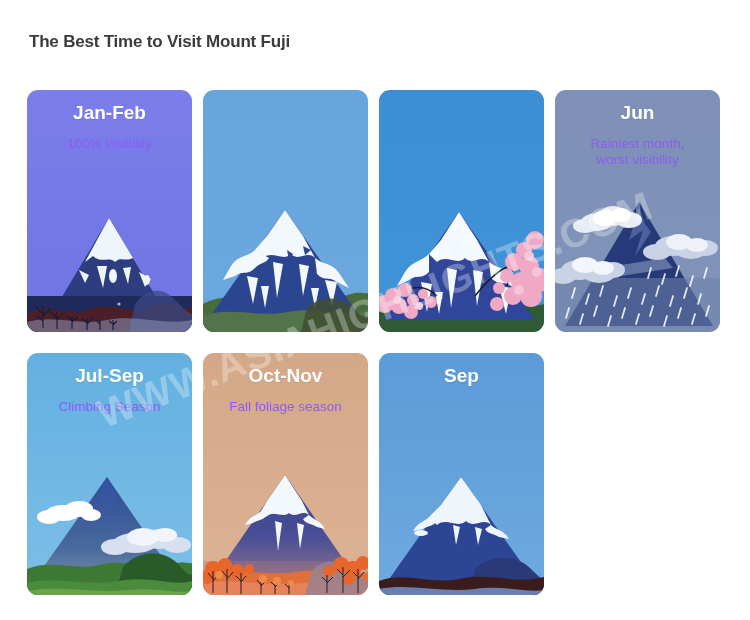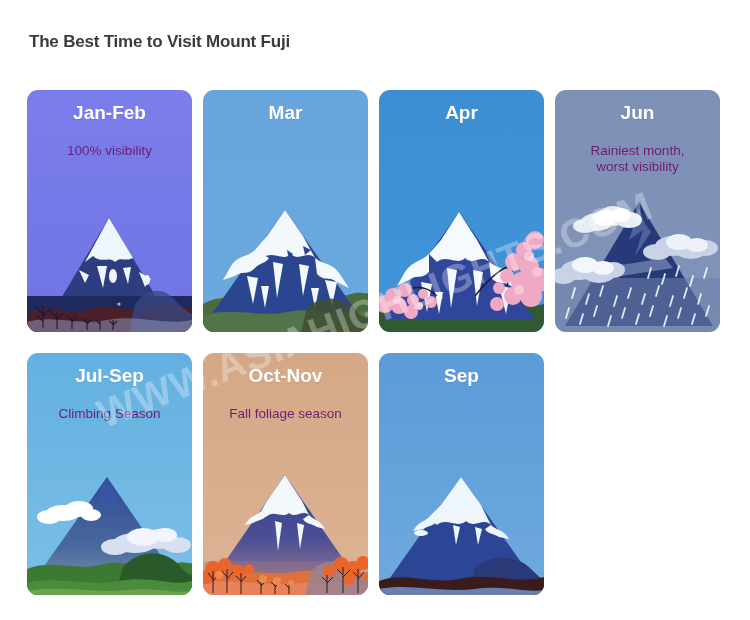--- a/index.html
+++ b/index.html
@@ -51,24 +51,24 @@
     padding: 0 6px;
   }
   .card-title {
     font-size: 19px;
     font-weight: bold;
     color: #ffffff;
     line-height: 1.1;
     text-shadow: 0 1px 1px rgba(0,0,0,0.08);
   }
   .card-sub {
-    margin-top: 19px;
+    margin-top: 12px;
     font-size: 13.5px;
     font-weight: normal;
-    color: #701a75;
+    color: #8b5cf6;
     line-height: 1.18;
     white-space: pre-line;
   }
 
   .watermark {
     position: absolute;
     left: 50%; top: 50%;
     transform: translate(-50%,-50%) rotate(-21deg);
     font-size: 40px;
     font-weight: bold;
@@ -136,24 +136,20 @@
           <path d="M96 174 l4 32 6 -30 z" fill="#f2f8fc"></path>
           <path d="M44 186 l6 28 5 -26 z" fill="#f2f8fc"></path>
           <path d="M122 190 l7 26 5 -24 z" fill="#f2f8fc"></path>
           <path d="M58 196 l4 22 4 -22 z" fill="#f2f8fc"></path>
           <path d="M108 198 l4 20 4 -20 z" fill="#f2f8fc"></path>
           <path d="M84 160 l6 4 -4 6 z" fill="#2b4591"></path>
           <path d="M100 156 l8 4 -6 5 z" fill="#2b4591"></path>
           <path d="M0 226 C28 216 56 228 84 222 C112 216 140 228 165 220 L165 242 L0 242 Z" fill="#53744a"></path>
           <path d="M104 218 C118 204 140 206 152 220 C158 226 162 228 165 228 L165 242 L98 242 Z" fill="#404f30" opacity="0.85"></path>
         </svg>
-      </div>
-      <div class="card-text">
-        <div class="card-title">Mar</div>
-        <div class="card-sub"></div>
       </div>
     </div>
 
     <div class="card">
       <div class="sky" style="background:linear-gradient(#3d8fd4,#4294d8);"></div>
       <div class="scene">
         <svg viewBox="0 0 165 242" preserveAspectRatio="none">
           <path d="M0 222 C30 212 62 224 94 216 C124 208 148 220 165 214 L165 242 L0 242 Z" fill="#2f5a33"></path>
           <path d="M80 122 L156 230 L4 230 Z" fill="#30469b"></path>
           <path d="M80 122 L98 150 C92 156 86 148 80 154 C74 148 68 156 62 150 Z" fill="#f4fafd"></path>
@@ -194,21 +190,20 @@
           <g fill="#f6c4d8">
             <circle cx="150" cy="166" r="5"></circle>
               <circle cx="158" cy="182" r="5"></circle>
             <circle cx="140" cy="200" r="5"></circle>
               <circle cx="18" cy="210" r="4"></circle>
             <circle cx="40" cy="216" r="4"></circle>
           </g>
         </svg>
       </div>
       <div class="card-text">
-        <div class="card-title">Apr</div>
       </div>
     </div>
 
 
     <div class="card">
       <div class="sky" style="background:linear-gradient(#7e90b5,#8093b8);"></div>
       <div class="scene">
         <svg viewBox="0 0 165 242" preserveAspectRatio="none">
           <path d="M84 112 L158 236 L10 236 Z" fill="#263a7a"></path>
           <path d="M84 118 L74 150 L88 140 L80 166 L96 142 L90 134 Z" fill="#5e73ab" opacity="0.7"></path>

